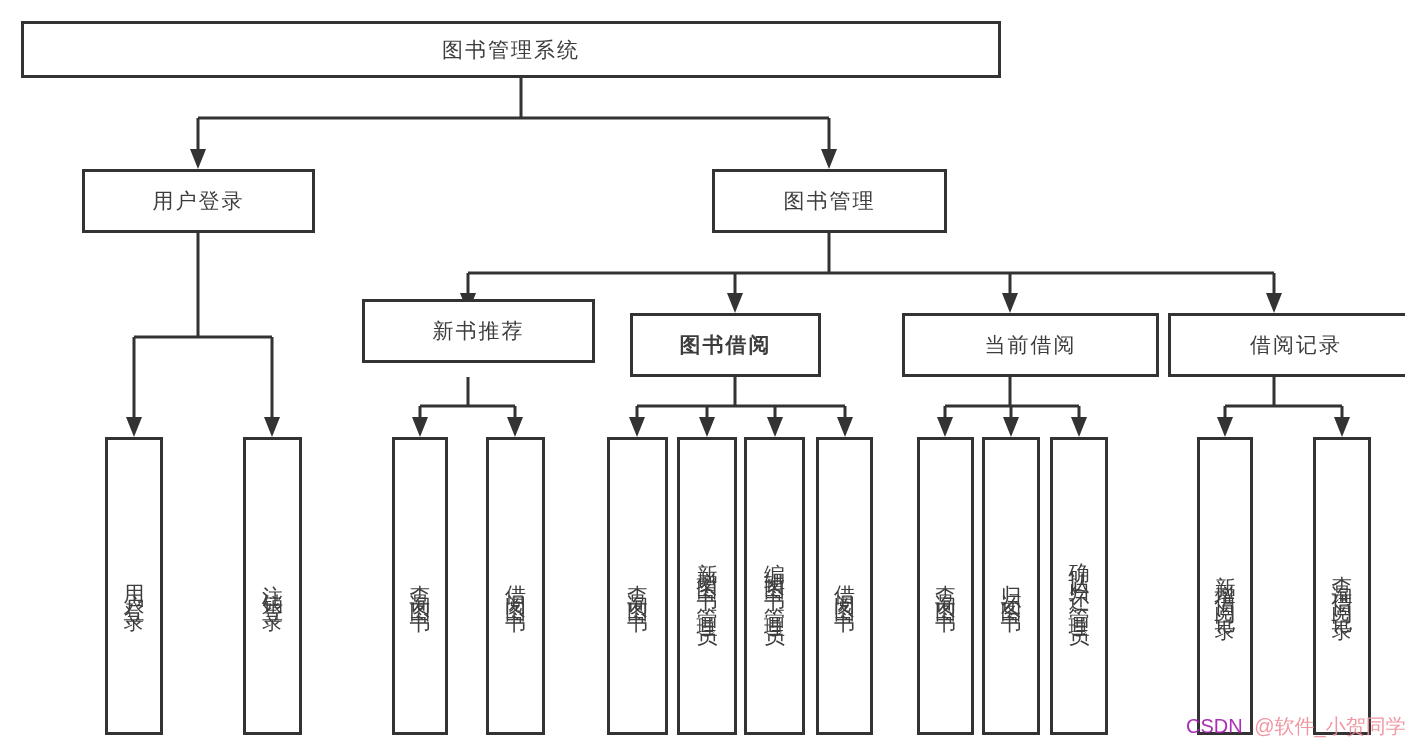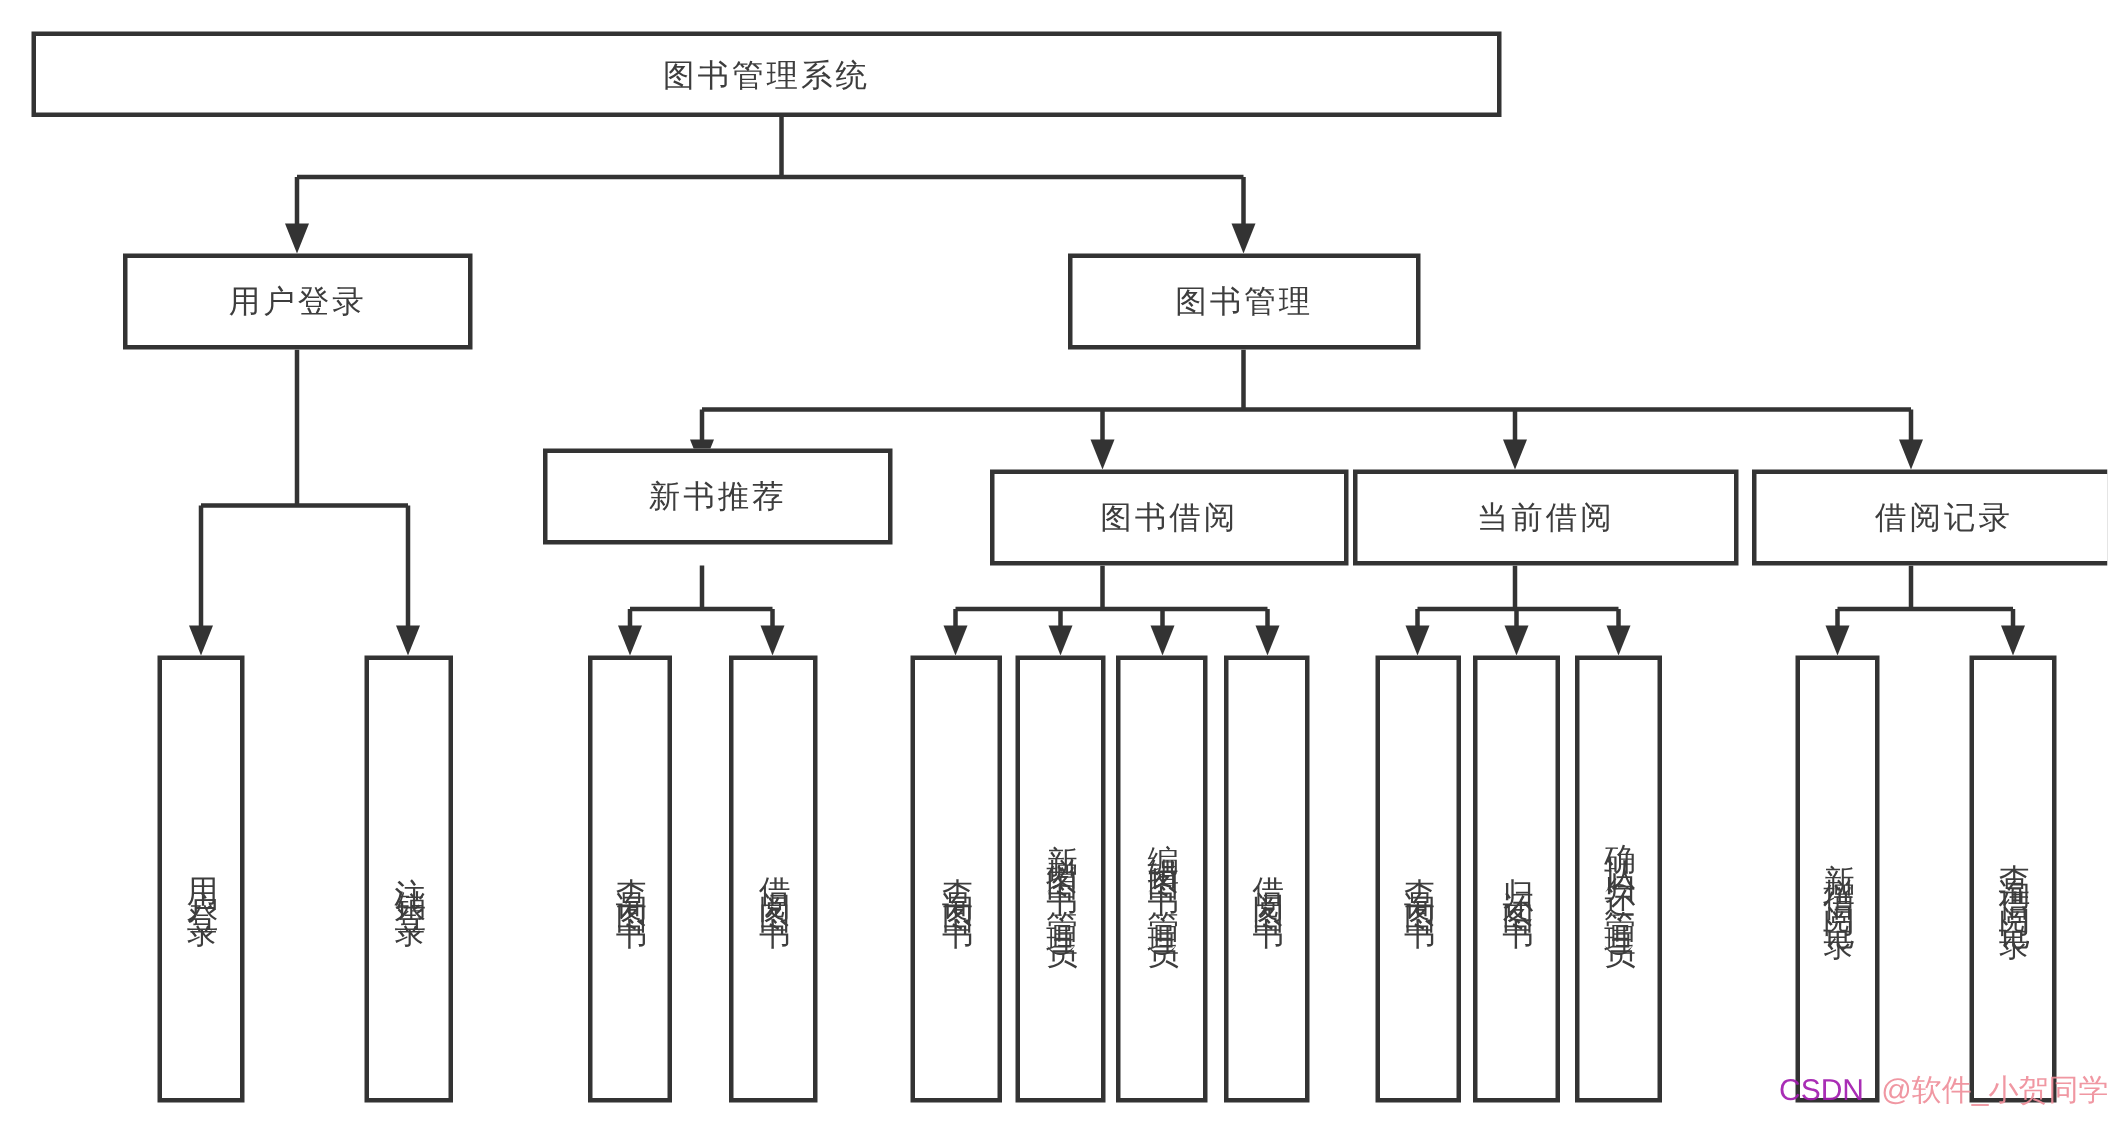--- a/index.html
+++ b/index.html
@@ -94,21 +94,21 @@
   <div class="box" style="left:82px;top:169px;width:233px;height:64px;">
     <span class="hlabel">用户登录</span>
   </div>
   <div class="box" style="left:712px;top:169px;width:235px;height:64px;align-items:center;">
     <span class="hlabel">图书管理</span>
   </div>
 
   <div class="box" style="left:362px;top:299px;width:233px;height:64px;">
     <span class="hlabel">新书推荐</span>
   </div>
-  <div class="box" style="left:660px;top:313px;width:239px;height:64px;">
+  <div class="box" style="left:630px;top:313px;width:191px;height:64px;font-weight:bold;">
     <span class="hlabel">图书借阅</span>
   </div>
   <div class="box" style="left:902px;top:313px;width:257px;height:64px;">
     <span class="hlabel">当前借阅</span>
   </div>
   <div class="box" style="left:1168px;top:313px;width:240px;height:64px;padding-left:16px;">
     <span class="hlabel">借阅记录</span>
   </div>
 
   <div class="box" style="left:105px;top:437px;width:58px;height:298px;">

